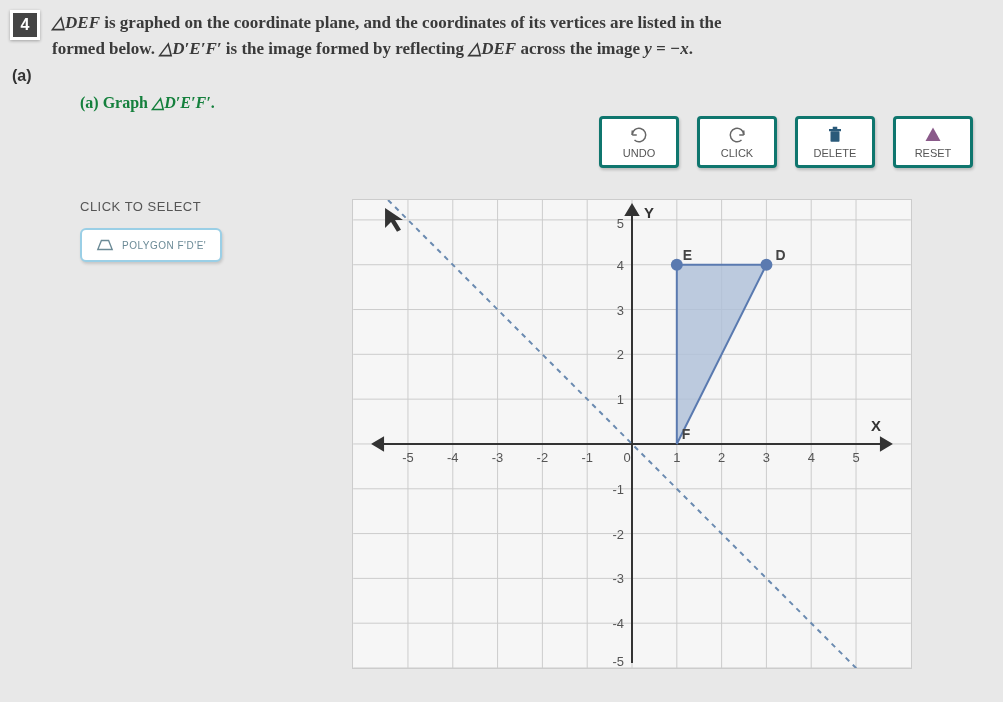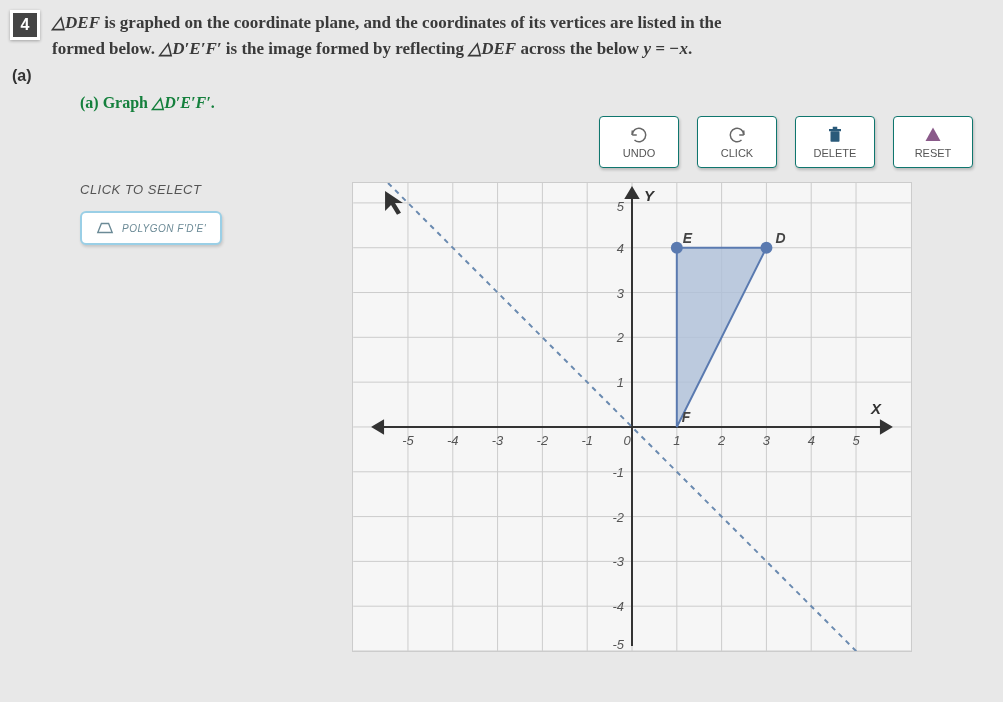--- a/index.html
+++ b/index.html
@@ -51,40 +51,39 @@
     color: #15803d;
   }
   .tool-row {
     display: flex;
     justify-content: flex-end;
     gap: 18px;
     padding: 0 20px 10px 0;
   }
   .tool-btn {
     background: #fff;
-    border: 1px solid #0f766e;
+    border: 3px solid #0f766e;
     border-radius: 4px;
     width: 80px;
     height: 52px;
     display: flex;
     flex-direction: column;
     align-items: center;
     justify-content: center;
     gap: 3px;
     box-shadow: 1px 2px 3px rgba(0,0,0,.2);
     font-size: 11px;
     color: #555;
     cursor: pointer;
   }
   .tool-btn svg { width: 18px; height: 18px; }
   .workspace {
     display: flex;
     gap: 10px;
-    margin-top: 4px;
-    font-style: italic;
+    margin-top: 21px;
   }
   .left-col {
     width: 250px;
     padding-left: 70px;
   }
   .click-select {
     font-size: 13px;
     color: #555;
     margin-bottom: 14px;
     letter-spacing: .5px;
@@ -114,21 +113,21 @@
     border: 1px solid #ccc;
   }
 </style>
 </head>
 <body>
 
 <div class="header-row">
   <div class="qnum">4</div>
   <div class="problem-text">
     <span class="math">△DEF</span><span> is graphed on the coordinate plane, and the coordinates of its vertices are listed in the</span><br>
-    <span>formed below. </span><span class="math">△D′E′F′</span><span> is the image formed by reflecting </span><span class="math">△DEF</span><span> across the below </span><span class="math">y = −x</span><span>.</span>
+    <span>formed below. </span><span class="math">△D′E′F′</span><span> is the image formed by reflecting </span><span class="math">△DEF</span><span> across the image </span><span class="math">y = −x</span><span>.</span>
   </div>
 </div>
 
 <div class="part-label">(a)</div>
 
 <div class="sub-part">
   <span>(a) Graph </span><span class="math">△D′E′F′</span><span>.</span>
 </div>
 
 <div class="tool-row">

